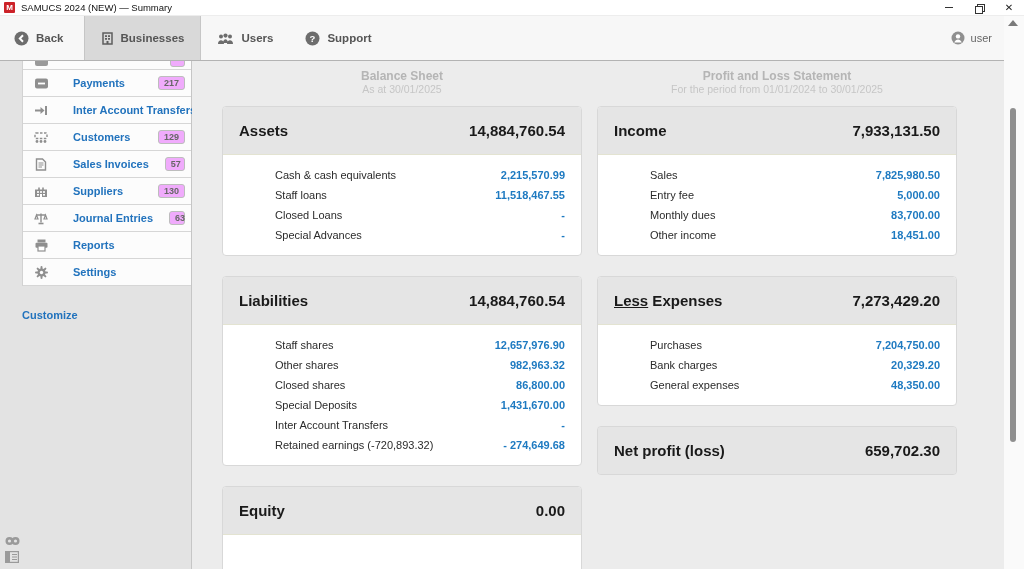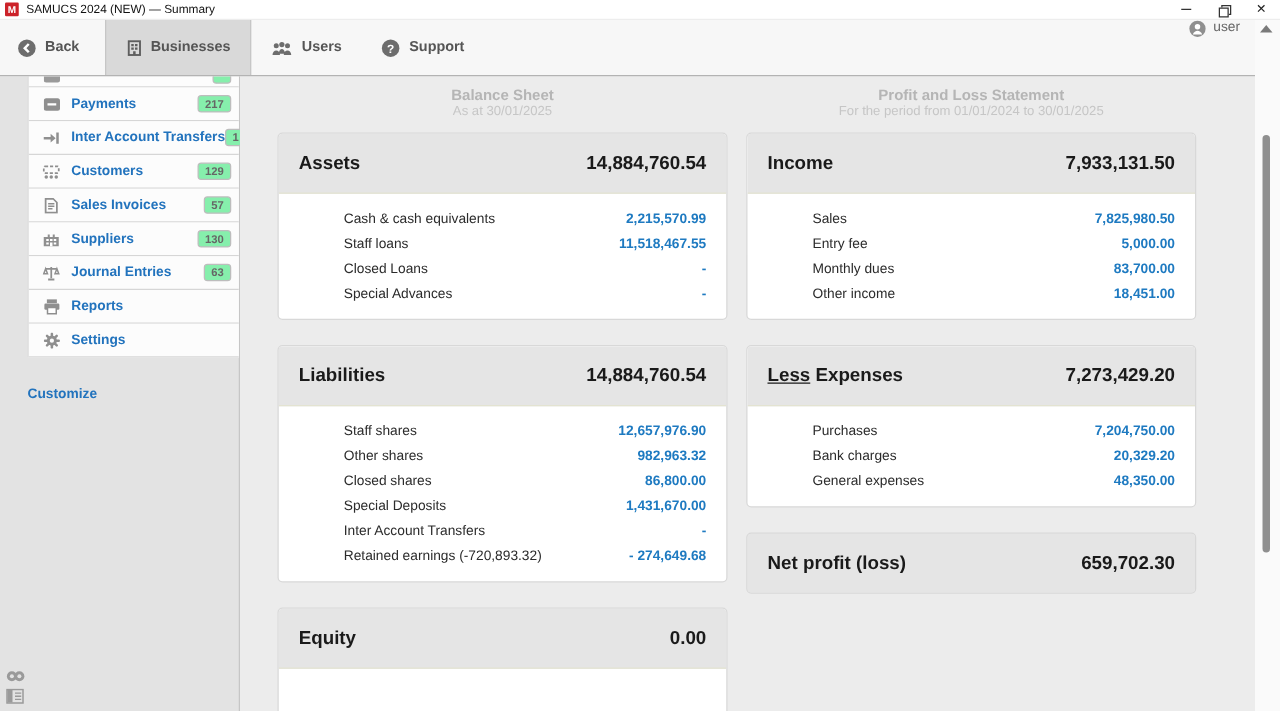--- a/index.html
+++ b/index.html
@@ -19,35 +19,35 @@
   .restore-glyph::before { content:""; position:absolute; left:2px; top:0; width:6px; height:6px; border:1px solid #333; }
   .restore-glyph::after { content:""; position:absolute; left:0; top:2px; width:6px; height:6px; border:1px solid #333; background:#fff; }
   .close-glyph { font-size:10px; line-height:10px; color:#222; }
 
   
   .navbar { position:absolute; left:0; top:16px; width:1014px; height:45px; background:#f7f7f7;
             border-bottom:1px solid #b3b3b3; display:flex; align-items:stretch; z-index:20; }
   .nav-tab { display:flex; align-items:center; gap:7px; padding:0 16px; font-size:11.5px; font-weight:bold; color:#555; }
   .nav-tab.first { padding-left:14px; }
   .nav-tab.active { background:#d9d9d9; border-left:1px solid #c6c6c6; border-right:1px solid #c6c6c6; margin-left:4px; }
-  .nav-right { margin-left:auto; display:flex; align-items:flex-start; gap:6px; padding-right:22px;
+  .nav-right { margin-left:auto; display:flex; align-items:center; gap:6px; padding-right:22px;
                font-size:11px; color:#666; }
   .icn { display:inline-flex; align-items:center; }
 
   
   .sidebar { position:absolute; left:0; top:61px; bottom:0; width:192px; background:#e3e3e3;
              border-right:1px solid #c6c6c6; }
   .menu { position:absolute; left:22px; right:0; top:0; background:#fcfcfc; border-left:1px solid #d2d2d2; }
   .menu-row { height:27px; display:flex; align-items:center; border-bottom:1px solid #d6d6d6;
-              padding:0 6px 0 11px; background:#fcfcfc; }
+              padding:0 6px 0 11px; background:#fcfcfc;gap:16px; }
   .menu-row.partial { height:9px; overflow:hidden; align-items:flex-end; padding-bottom:2px; }
   .mi { width:14px; height:13px; display:inline-flex; align-items:center; justify-content:center; margin-right:9px; flex:none; }
   .menu-label { font-size:11px; font-weight:bold; color:#2273bd; white-space:nowrap; }
   .badge { margin-left:auto; font-size:9px; font-weight:bold; color:#666; border:1px solid #bdbdbd;
-           border-radius:3px; background:#86efac; padding:1px 5px; min-width:14px; text-align:center; }
+           border-radius:3px; background:#f0abfc; padding:1px 5px; min-width:14px; text-align:center; }
   .customize { position:absolute; left:22px; right:0; top:248px; text-align:left;
                font-size:11px; font-weight:bold; color:#2273bd; }
   .corner-icons { position:absolute; left:5px; bottom:6px; display:flex; flex-direction:column; gap:5px; }
 
   
   .content { position:absolute; left:192px; top:61px; right:20px; bottom:0; background:#ececec; overflow:hidden; }
   .col { position:absolute; top:8px; width:360px; }
   .col-left { left:30px; } .col-right { left:405px; }
   .sec-title { text-align:center; font-size:12px; font-weight:bold; color:#b5b5b5; line-height:14px; }
   .sec-sub { text-align:center; font-size:10.5px; color:#c6c6c6; line-height:13px; margin-bottom:10px; }

